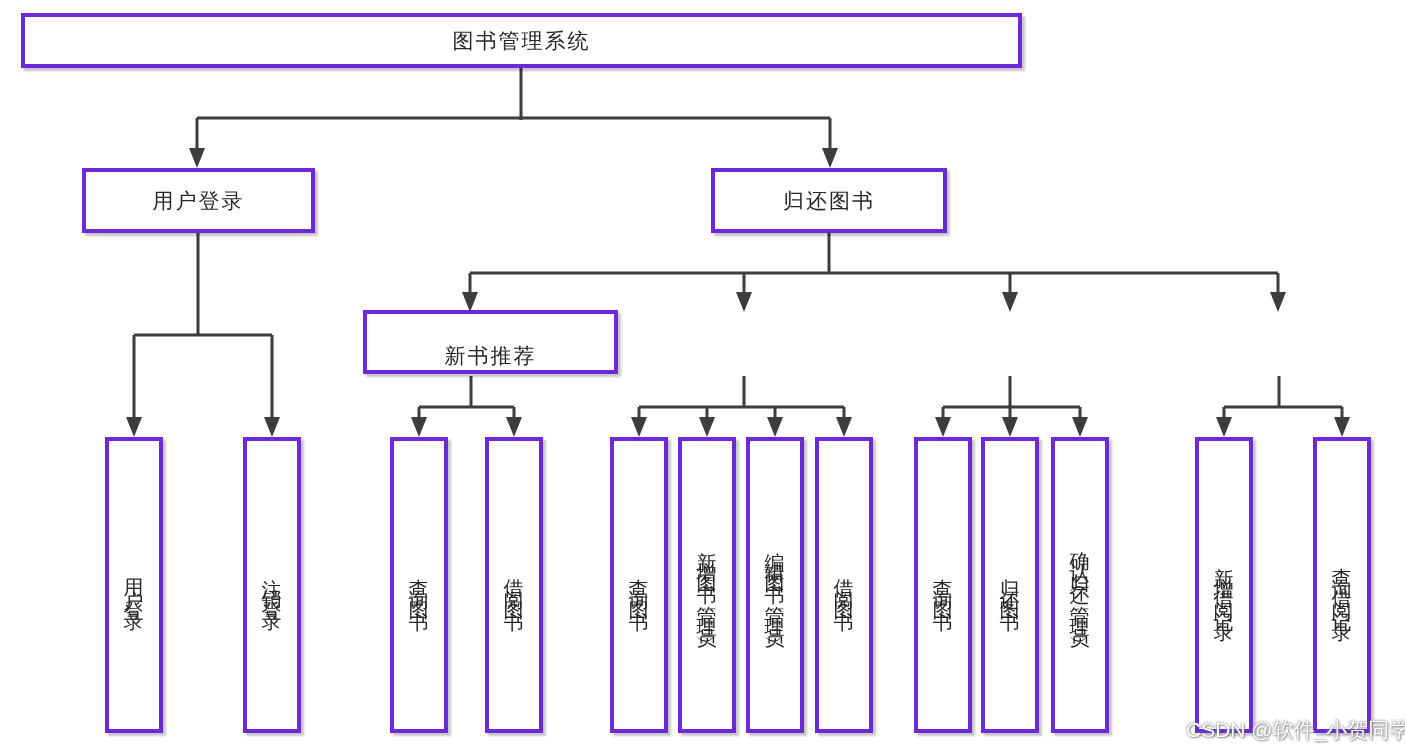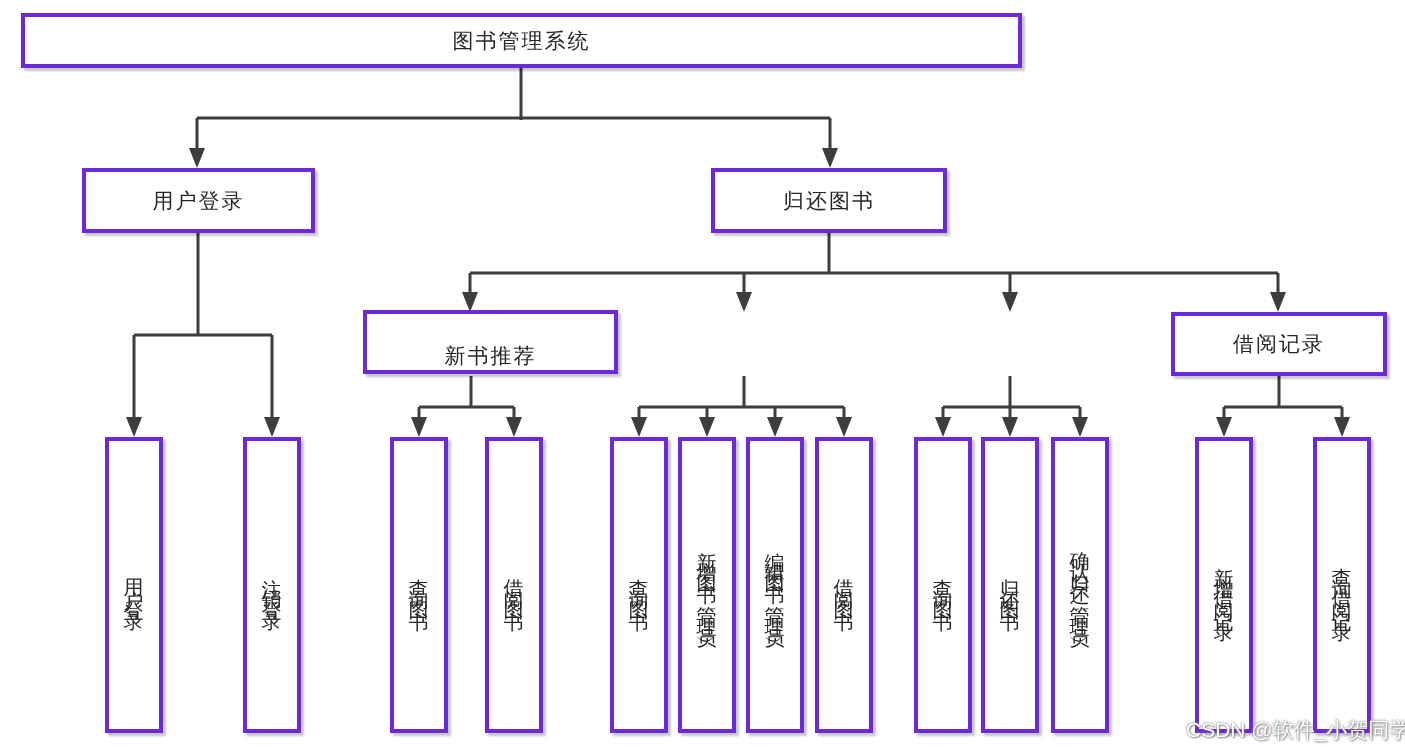--- a/index.html
+++ b/index.html
@@ -106,23 +106,20 @@
   <div class="box" style="left:82px;top:168px;width:233px;height:65px;">
     <span class="hlabel">用户登录</span>
   </div>
   <div class="box" style="left:711px;top:168px;width:236px;height:65px;">
     <span class="hlabel">归还图书</span>
   </div>
 
   <div class="box" style="left:363px;top:310px;width:255px;height:64px;align-items:flex-end;">
     <span class="hlabel">新书推荐</span>
   </div>
-  <div class="box" style="left:1171px;top:312px;width:216px;height:64px;">
-    <span class="hlabel">借阅记录</span>
-  </div>
 
   <div class="box leaf" style="left:105px;top:437px;width:58px;height:296px;">
     <span class="vtext">用户登录</span>
   </div>
   <div class="box leaf" style="left:243px;top:437px;width:58px;height:296px;">
     <span class="vtext">注销登录</span>
   </div>
 
   <div class="box leaf" style="left:390px;top:437px;width:58px;height:296px;">
     <span class="vtext">查询图书</span>

